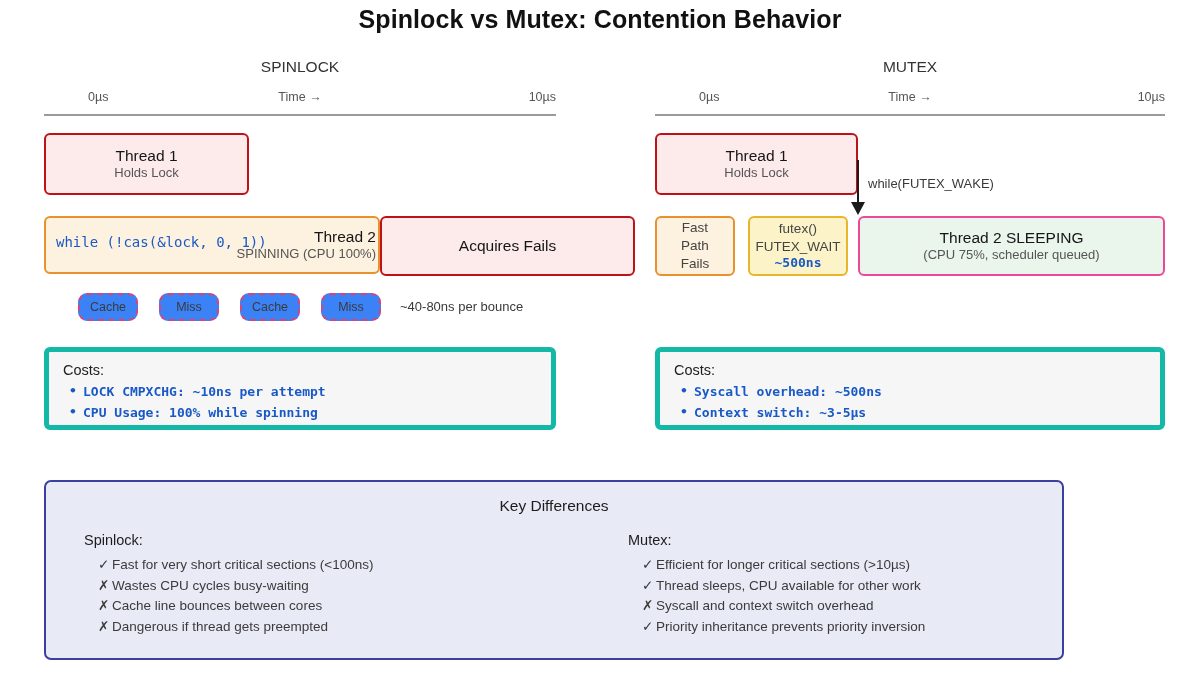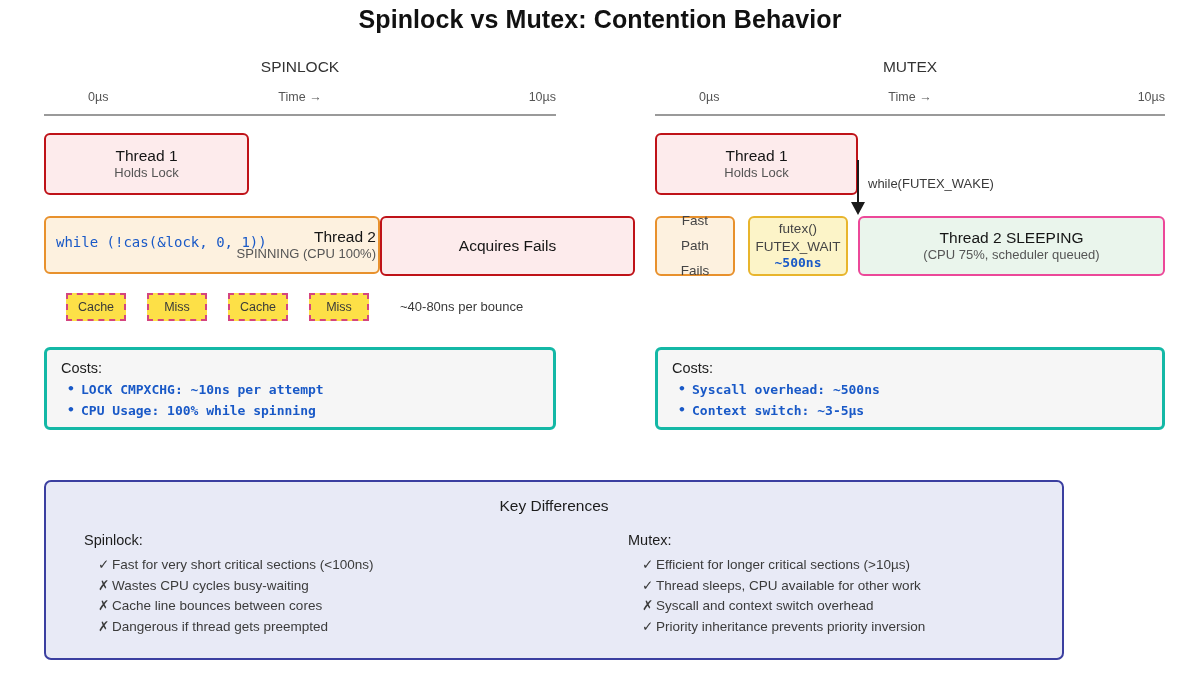--- a/index.html
+++ b/index.html
@@ -74,21 +74,21 @@
     align-items: flex-end; justify-content: center; padding-right: 2px;
   }
   #spin-code {
     position: absolute; left: 10px; top: 16px;
     font-family: "DejaVu Sans Mono", monospace;
     font-size: 14px; color: #1959c7; white-space: nowrap;
   }
   #spin-acquires { left: 380px; top: 216px; width: 255px; height: 60px; }
 
   
-  #mutex-fastpath { left: 655px; top: 216px; width: 80px;  height: 60px; gap: 7px; }
+  #mutex-fastpath { left: 655px; top: 216px; width: 80px;  height: 60px; }
   #mutex-fastpath .b-title { font-size: 13.5px; color: #444444; line-height: 1.35; }
   #mutex-futex    { left: 748px; top: 216px; width: 100px; height: 60px; }
   #mutex-futex .f-l1 { font-size: 13.5px; color: #444444; line-height: 1.3; }
   #mutex-futex .f-l2 { font-size: 13.5px; color: #444444; line-height: 1.3; }
   #mutex-futex .f-l3 {
     font-family: "DejaVu Sans Mono", monospace;
     font-size: 13px; font-weight: bold; color: #1959c7; line-height: 1.3;
   }
   #mutex-sleeping { left: 858px; top: 216px; width: 307px; height: 60px; }
 
@@ -104,35 +104,35 @@
     border-top: 13px solid #1a1a1a;
   }
   #wake-label {
     left: 868px; top: 176px;
     font-size: 13px; color: #3a3a3a; white-space: nowrap;
   }
 
   
   .chip {
     border: 2px dashed #d4457f;
-    background: #fde047;
-    border-radius: 0;
+    background: #3b82f6;
+    border-radius: 9px;
     font-size: 12.5px;
     color: #3b3b3b;
     display: flex; align-items: center; justify-content: center;
-    height: 28px; top: 293px;
+    height: 28px; top: 293px; margin-left: 12px;
   }
   #bounce-note {
     left: 400px; top: 299px;
     font-size: 13px; color: #3a3a3a; white-space: nowrap;
   }
 
   
   .costs {
-    border: 3px solid #14b8a6;
+    border: 5px solid #14b8a6;
     border-radius: 6px;
     background: #f6f6f6;
     top: 347px; height: 83px;
     padding: 10px 0 0 14px;
   }
   #spin-costs  { left: 44px;  width: 512px; }
   #mutex-costs { left: 655px; width: 510px; }
   .costs-title { font-size: 14.5px; color: #202020; margin-bottom: 3px; }
   .costs ul { margin: 0; padding-left: 20px; list-style: none; }
   .costs li {

